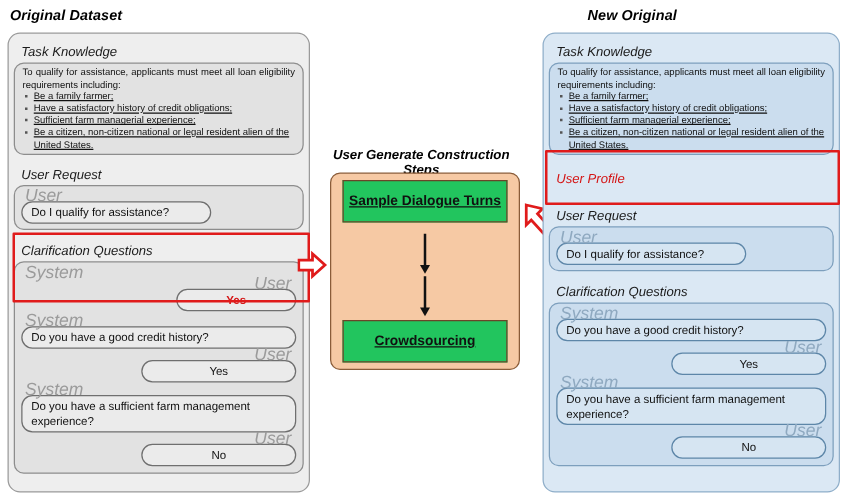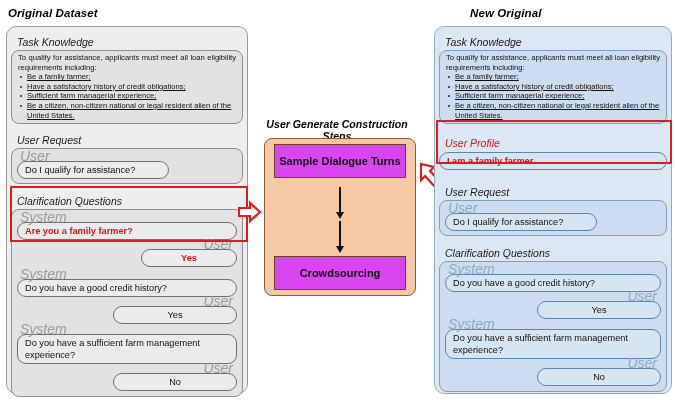--- a/index.html
+++ b/index.html
@@ -120,24 +120,25 @@
   }
   #flow{
     position:absolute;left:264px;top:138px;width:152px;height:158px;
     background:#f6c9a4;border:1.4px solid #8a5c39;border-radius:8px;
     box-sizing:border-box;
     display:flex;flex-direction:column;align-items:center;justify-content:space-between;
     padding:5px 0;
   }
   .fbox{
     width:132px;height:34px;
-    background:#d946ef;border:1.3px solid #6b4428;
+    background:#22c55e;border:1.3px solid #6b4428;
     display:flex;align-items:center;justify-content:center;
     font-size:11px;font-weight:bold;color:#111;
     box-sizing:border-box;
+    text-decoration:underline;
   }
   .farrow{
     width:2px;height:26px;background:#111;position:relative;
   }
   .farrow:after{
     content:"";position:absolute;left:-3px;bottom:-6px;
     border-left:4px solid transparent;border-right:4px solid transparent;
     border-top:7px solid #111;
   }
 
@@ -172,21 +173,20 @@
       <span class="role">User</span>
       <span class="bubble" style="width:152px;">Do I qualify for assistance?</span>
     </div>
   </div>
 
   <div class="sec" style="margin-top:7px;">
     <span class="sec-label">Clarification Questions</span>
     <div class="box" style="padding-bottom:5px;">
 
       <span class="role">System</span>
-      <span class="bubble red-text" style="width:100%;">Are you a family farmer?</span>
 
       <span class="role r">User</span>
       <span class="bubble user red-text" style="width:96px;text-align:center;">Yes</span>
 
       <span class="role" style="margin-top:3px;">System</span>
       <span class="bubble" style="width:100%;">Do you have a good credit history?</span>
 
       <span class="role r">User</span>
       <span class="bubble user" style="width:124px;text-align:center;">Yes</span>
 
@@ -229,21 +229,20 @@
         <li>Be a family farmer;</li>
         <li>Have a satisfactory history of credit obligations;</li>
         <li>Sufficient farm managerial experience;</li>
         <li>Be a citizen, non-citizen national or legal resident alien of the United States.</li>
       </ul>
     </div>
   </div>
 
   <div class="sec" style="margin-top:9px;">
     <span class="sec-label red">User Profile</span>
-    <span class="bubble red-text" style="width:100%;margin-top:1px;">I am a family farmer.</span>
   </div>
 
   <div class="sec" style="margin-top:12px;">
     <span class="sec-label">User Request</span>
     <div class="box">
       <span class="role">User</span>
       <span class="bubble" style="width:152px;">Do I qualify for assistance?</span>
     </div>
   </div>
 

